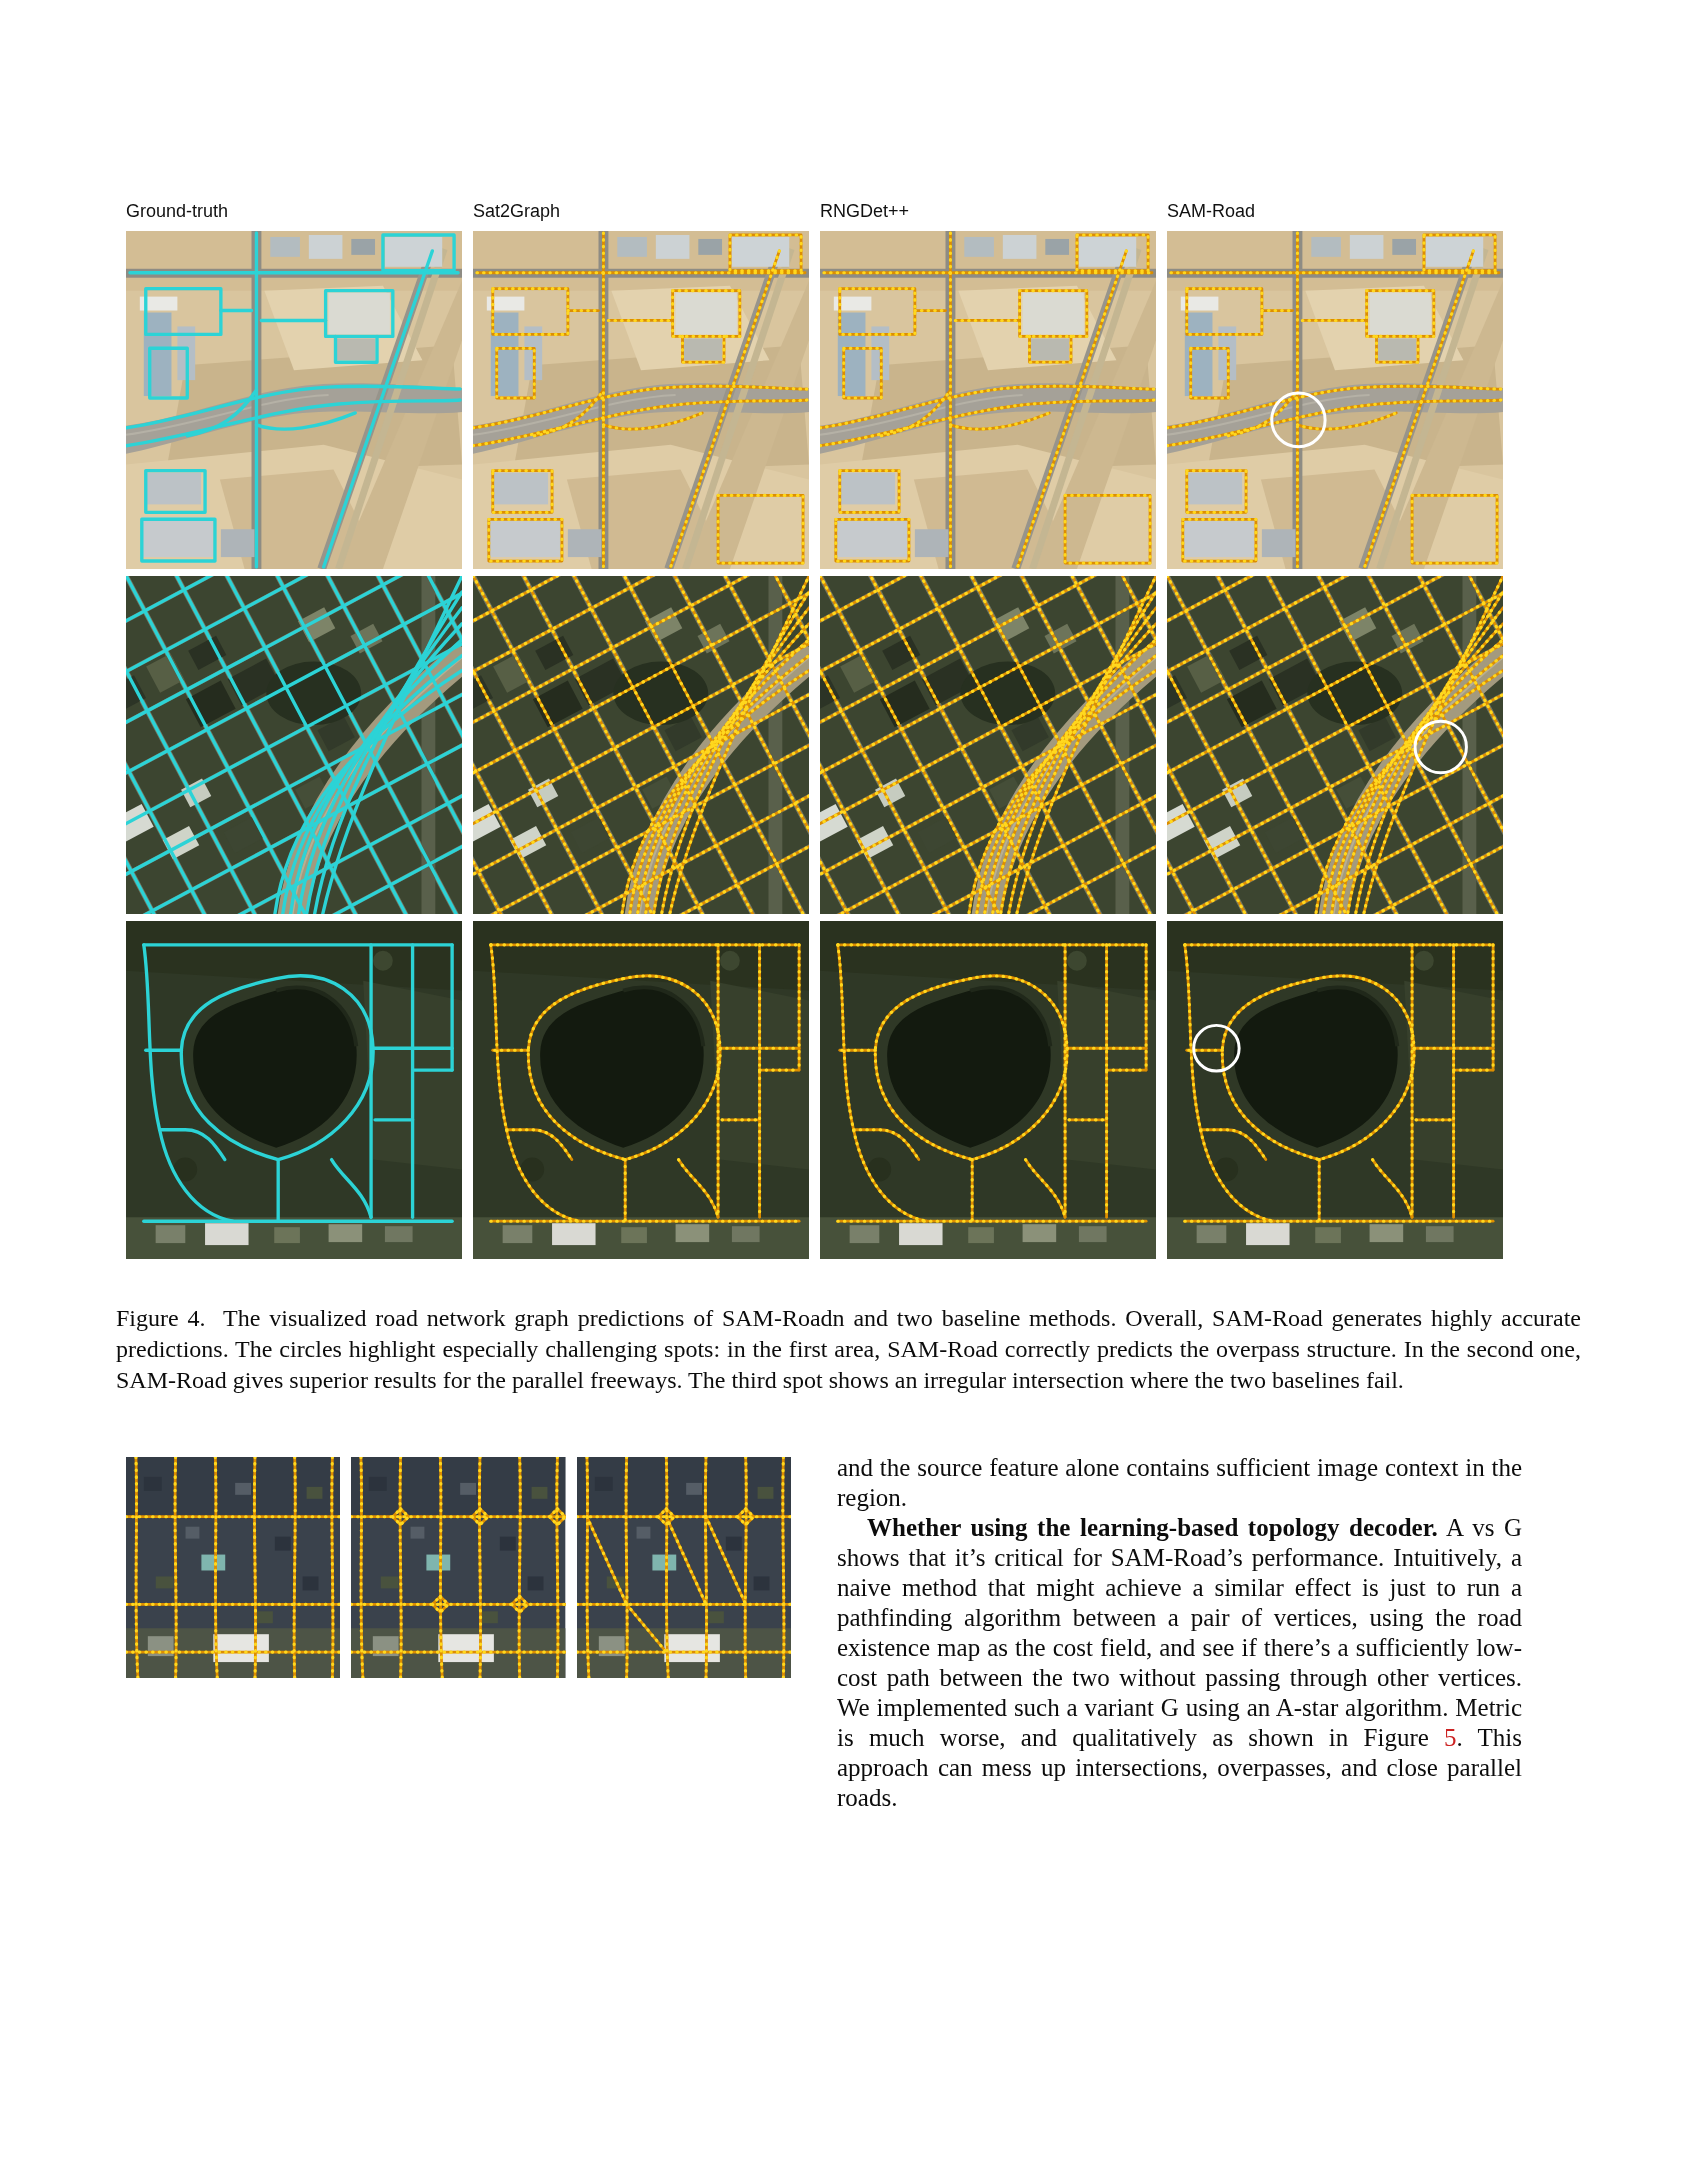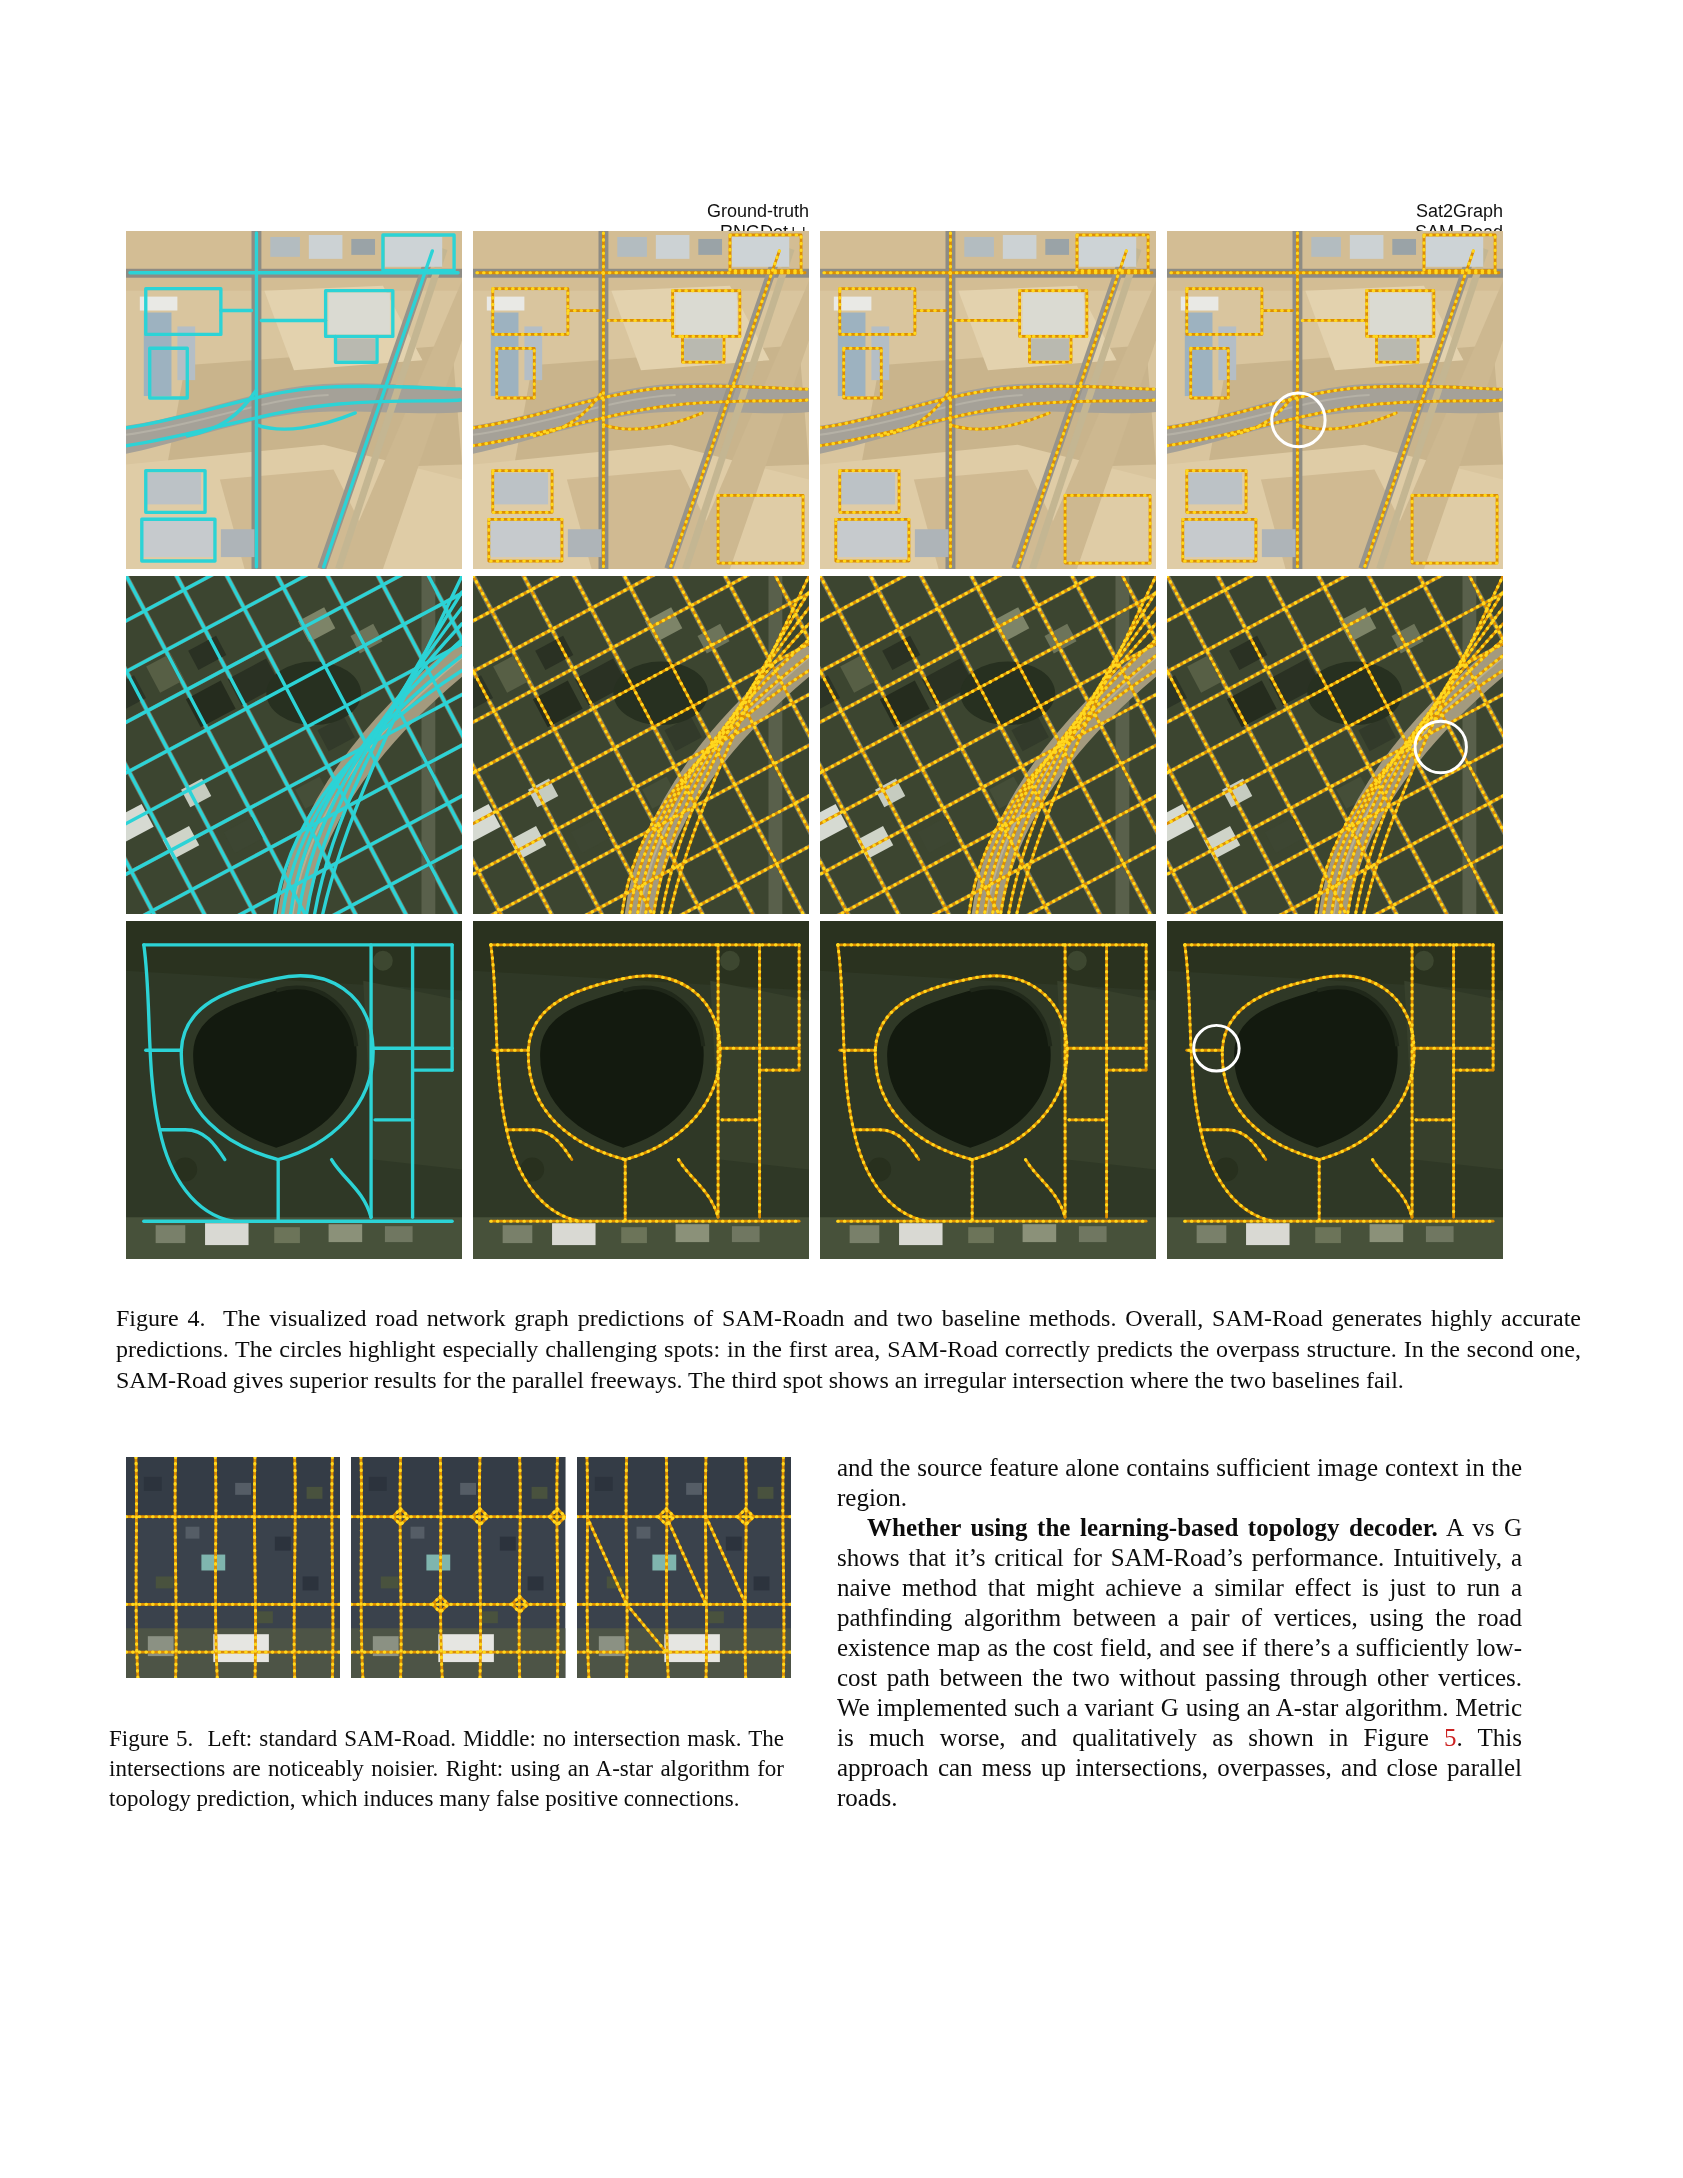--- a/index.html
+++ b/index.html
@@ -4,23 +4,23 @@
 <style>
   html,body { margin:0; padding:0; background:#888; }
   .page {
     position:relative; width:1683px; height:2178px; background:#ffffff;
     font-family:"Liberation Serif", serif; color:#0c0c0c;
     margin:0 auto; overflow:hidden;
   }
   
   .fig4-headers {
     position:absolute; left:126px; top:201px; width:1377px;
-    display:grid; grid-template-columns:repeat(2,1fr); column-gap:11px;
+    display:grid; grid-template-columns:repeat(4,1fr); column-gap:11px;
     font-family:"Liberation Sans", sans-serif; font-size:18px; color:#111;
-    text-align:right;
+    text-align:left;
   }
   
   .fig4-grid {
     position:absolute; left:126px; top:231px; width:1377px; height:1028px;
     display:grid; grid-template-columns:repeat(4,1fr);
     grid-template-rows:repeat(3,1fr); column-gap:11px; row-gap:7px;
   }
   .cell { position:relative; overflow:hidden; }
   .cell svg { display:block; width:100%; height:100%; }
   .ovl { fill:none; stroke-linecap:round; stroke-linejoin:round; }
@@ -449,21 +449,20 @@
             <use href="#ov-fig5-astar"></use>
           </g>
         <g class="ovl dots pred">
             <use href="#ov-fig5-core"></use>
             <use href="#ov-fig5-astar"></use>
           </g>
       </svg>
     </div>
   </div>
 
-  <p class="fig5-caption"><span>Figure 5.</span>&nbsp;&nbsp;<span>Left: standard SAM-Road. Middle: no intersection mask. The intersections are noticeably noisier. Right: using an A-star algorithm for topology prediction, which induces many false positive connections.</span></p>
 
 
   <div class="right-col">
     <p>and the source feature alone contains sufficient image context in the region.</p>
     <p class="indent"><b class="lead">Whether using the learning-based topology decoder.</b> <span>A vs G shows that it’s critical for SAM-Road’s performance. Intuitively, a naive method that might achieve a similar effect is just to run a pathfinding algorithm between a pair of vertices, using the road existence map as the cost field, and see if there’s a sufficiently low-cost path between the two without passing through other vertices. We implemented such a variant G using an A-star algorithm. Metric is much worse, and qualitatively as shown in Figure</span> <a class="ref">5</a><span>. This approach can mess up intersections, overpasses, and close parallel roads.</span></p>
   </div>
 
 </div>
 
 

